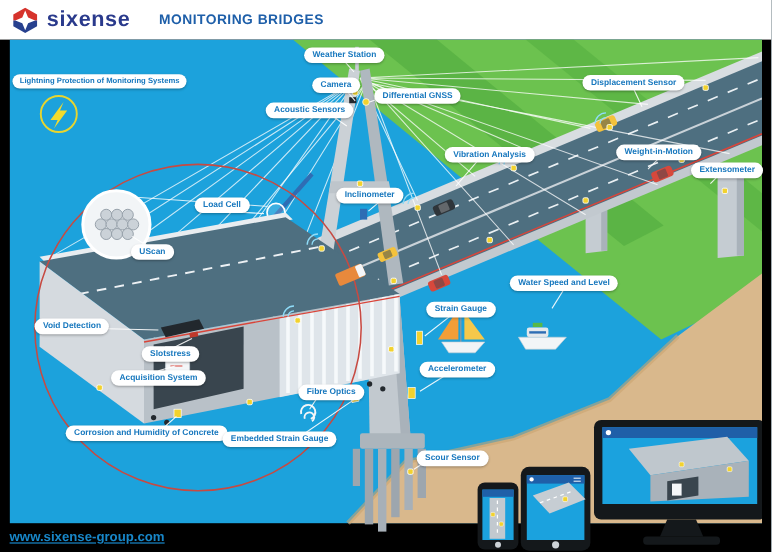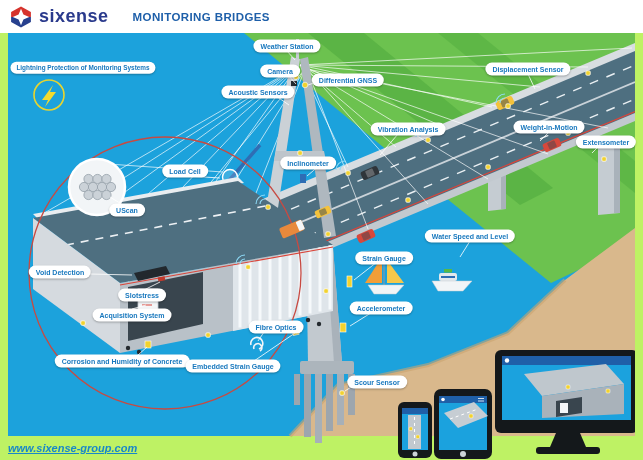--- a/index.html
+++ b/index.html
@@ -1,31 +1,31 @@
 <!DOCTYPE html>
 <html><head>
 <meta charset="utf-8">
 <style>
   html,body{margin:0;padding:0;background:#ffffff;}
-  .page{position:relative;width:643px;height:460px;background:#bef264;overflow:hidden;
+  .page{position:relative;width:643px;height:460px;background:#000000;overflow:hidden;
         font-family:"Liberation Sans",sans-serif;outline:1px solid #e3e3e3;}
   
   .hdr{position:absolute;left:0;top:0;width:100%;height:33px;background:#fff;display:flex;align-items:center;}
   .logo-mark{margin-left:10px;width:22px;height:22px;display:inline-block;}
   .brand{margin-left:7px;font-size:18px;font-weight:bold;color:#2A3A8C;letter-spacing:.5px;}
   .title{margin-left:24px;font-size:11.5px;font-weight:bold;color:#1E5FA9;letter-spacing:.4px;}
   
   .scene{position:absolute;left:8px;top:33px;width:627px;height:428px;}
   .scene svg{position:absolute;left:0;top:0;}
   .pill{position:absolute;transform:translate(-50%,-50%);background:#ffffff;color:#1878BE;
         font-size:7px;font-weight:bold;line-height:1;padding:3px 7px;border-radius:8px;
         white-space:nowrap;box-shadow:0 1px 2px rgba(0,0,0,.28);z-index:3;}
   .pill.small{font-size:6.4px;padding:3px 6px;}
   
-  .ftr{position:absolute;left:8px;bottom:2px;height:20px;display:flex;align-items:center;z-index:4;font-style:italic;}
+  .ftr{position:absolute;left:8px;bottom:2px;height:20px;display:flex;align-items:center;z-index:4;}
   .url{font-size:11px;font-weight:bold;color:#1887C9;text-decoration:underline;cursor:pointer;}
 </style>
 </head>
 <body>
 
 <div class="page">
 
   <div class="hdr">
     <span class="logo-mark">
       <svg width="22" height="22" viewBox="0 0 20 20">

